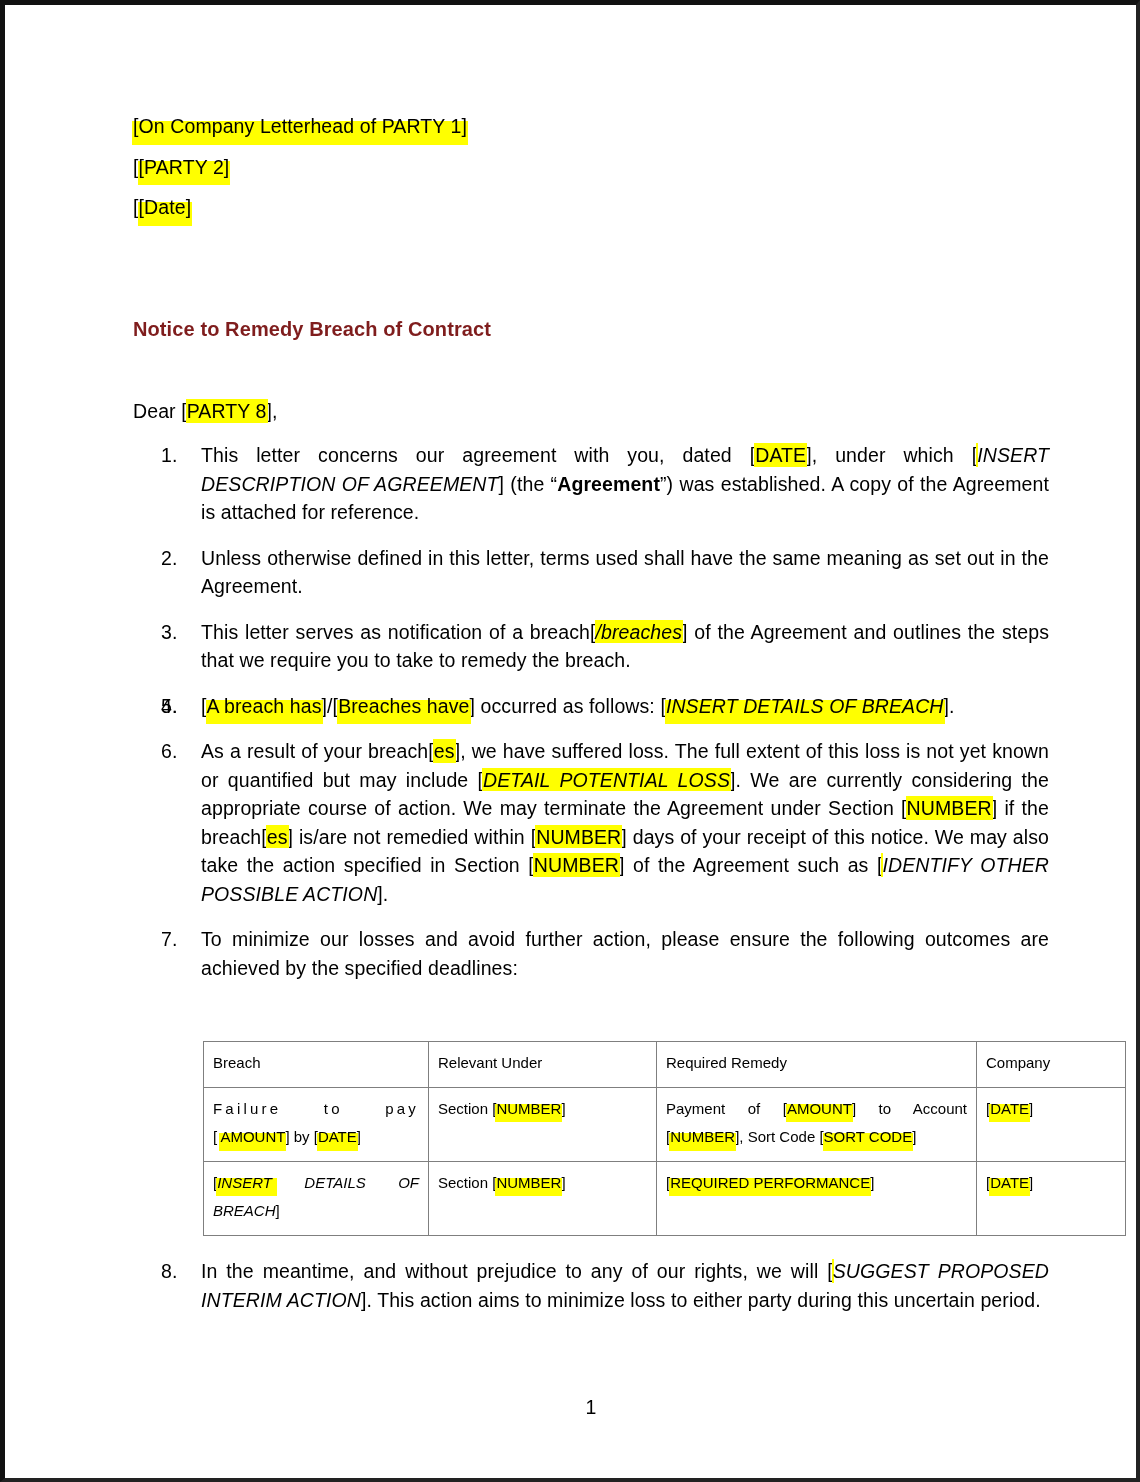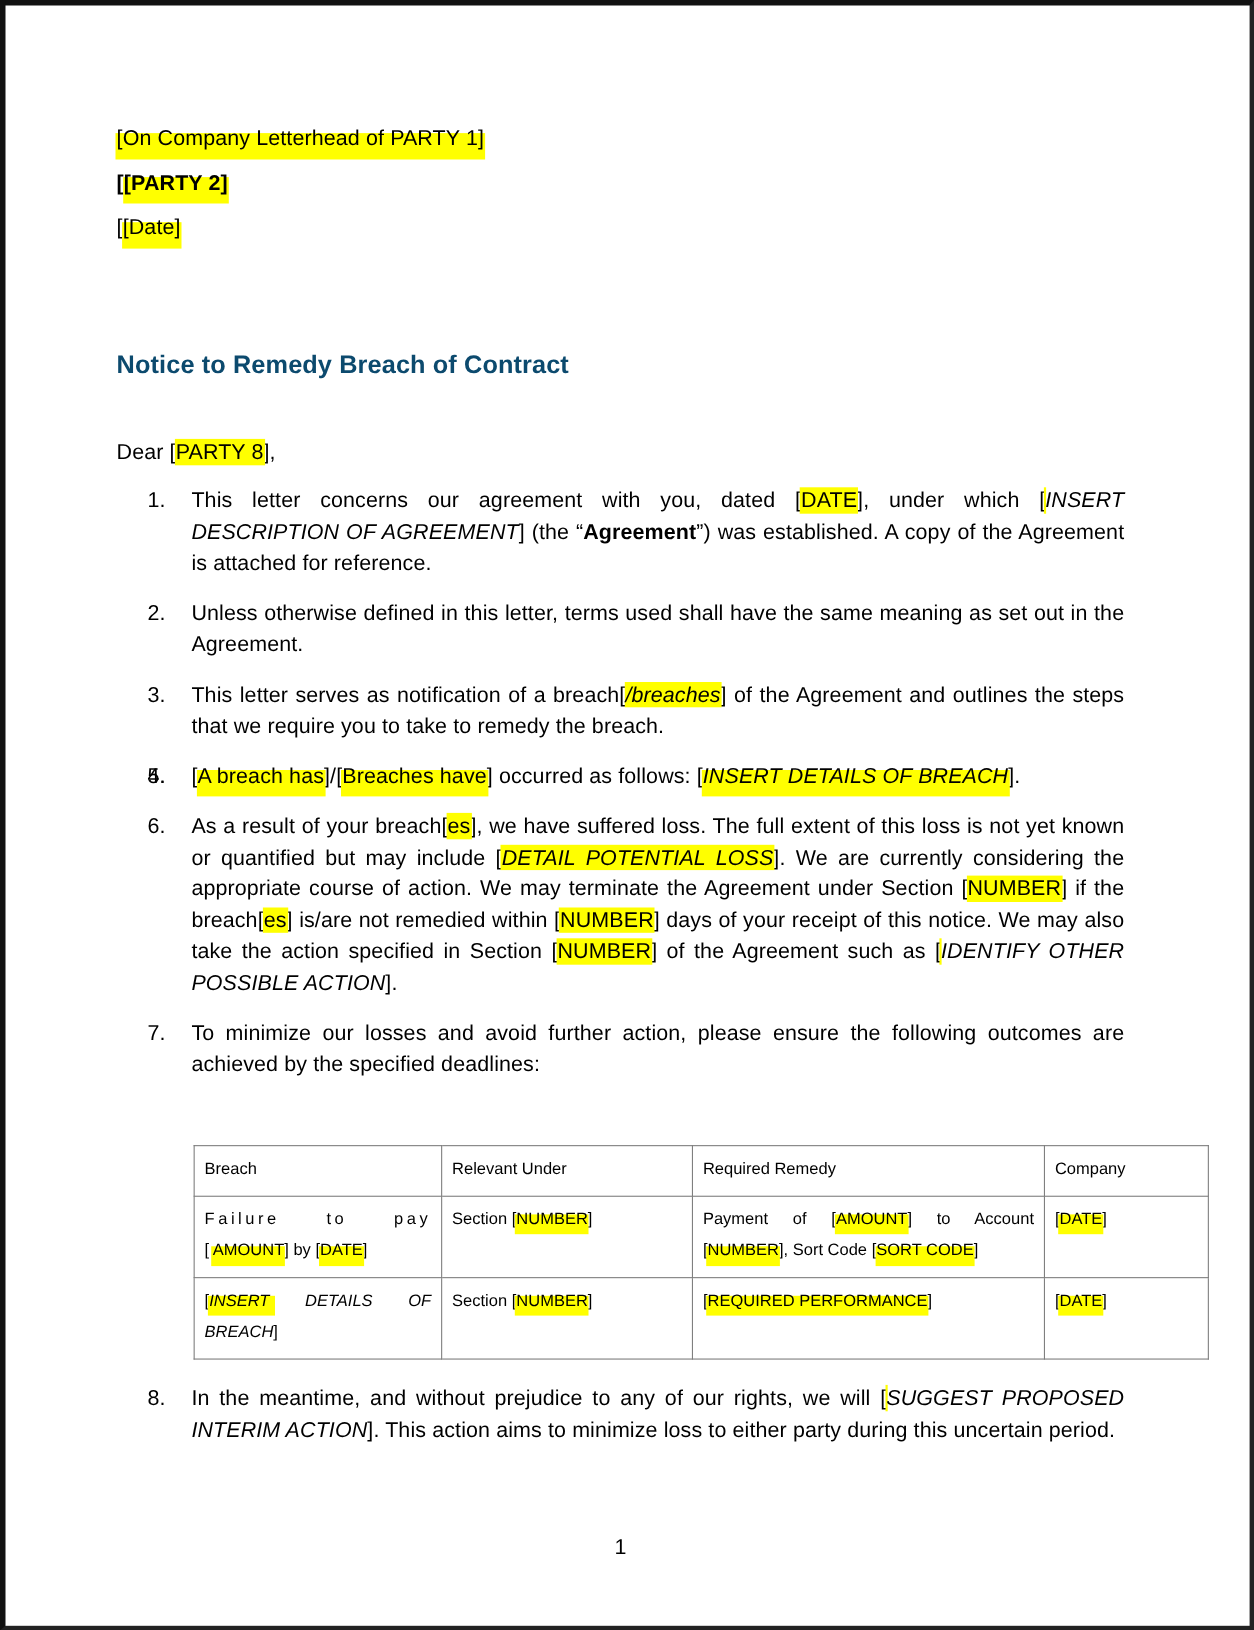--- a/index.html
+++ b/index.html
@@ -18,21 +18,21 @@
     box-sizing: border-box;
     background: #ffffff;
     border-top: 5px solid #111111;
     border-left: 5px solid #111111;
     border-right: 4px solid #222222;
     border-bottom: 4px solid #222222;
     overflow: hidden;
   }
   .sheet {
     position: absolute;
-    left: 101px;
+    left: 128px;
     top: 0;
     width: 916px;   
     height: 100%;
   }
 
   
   .body-text {
     font-size: 19.5px;
     line-height: 28.5px;
     color: #000000;
@@ -84,23 +84,23 @@
     z-index: -1;
   }
 
   .ital { font-style: italic; }
   .bold { font-weight: bold; }
 
   
   .doc-title {
     position: absolute;
     left: 0;
-    font-size: 23px;
+    font-size: 20px;
     font-weight: bold;
-    color: #0c4a6e;
+    color: #7f1d1d;
     letter-spacing: 0.1px;
     text-align: center;
   }
 
   
   .salutation {
     position: absolute;
     left: 0;
   }
 
@@ -169,21 +169,21 @@
   }
 </style>
 </head>
 <body>
 
 <div class="page">
   <div class="sheet">
 
     <div class="hdr body-text" style="top:107px;">
       <div class="hdr-line" style="margin-bottom:12px;"><mark class="hl">[On Company Letterhead of PARTY 1]</mark></div>
-      <div class="hdr-line" style="margin-bottom:12px;font-weight:bold;"><span>[</span><mark class="hl">[PARTY 2]</mark></div>
+      <div class="hdr-line" style="margin-bottom:12px;"><span>[</span><mark class="hl">[PARTY 2]</mark></div>
       <div class="hdr-line"><span>[</span><mark class="hl">[Date]</mark></div>
     </div>
 
     <div class="doc-title" style="top:313px;">Notice to Remedy Breach of Contract</div>
 
     <div class="salutation body-text" style="top:392px;">
       <span>Dear [</span><mark class="hla">PARTY 8</mark><span>],</span>
     </div>
 
     <div class="list body-text" style="top:436px;">

